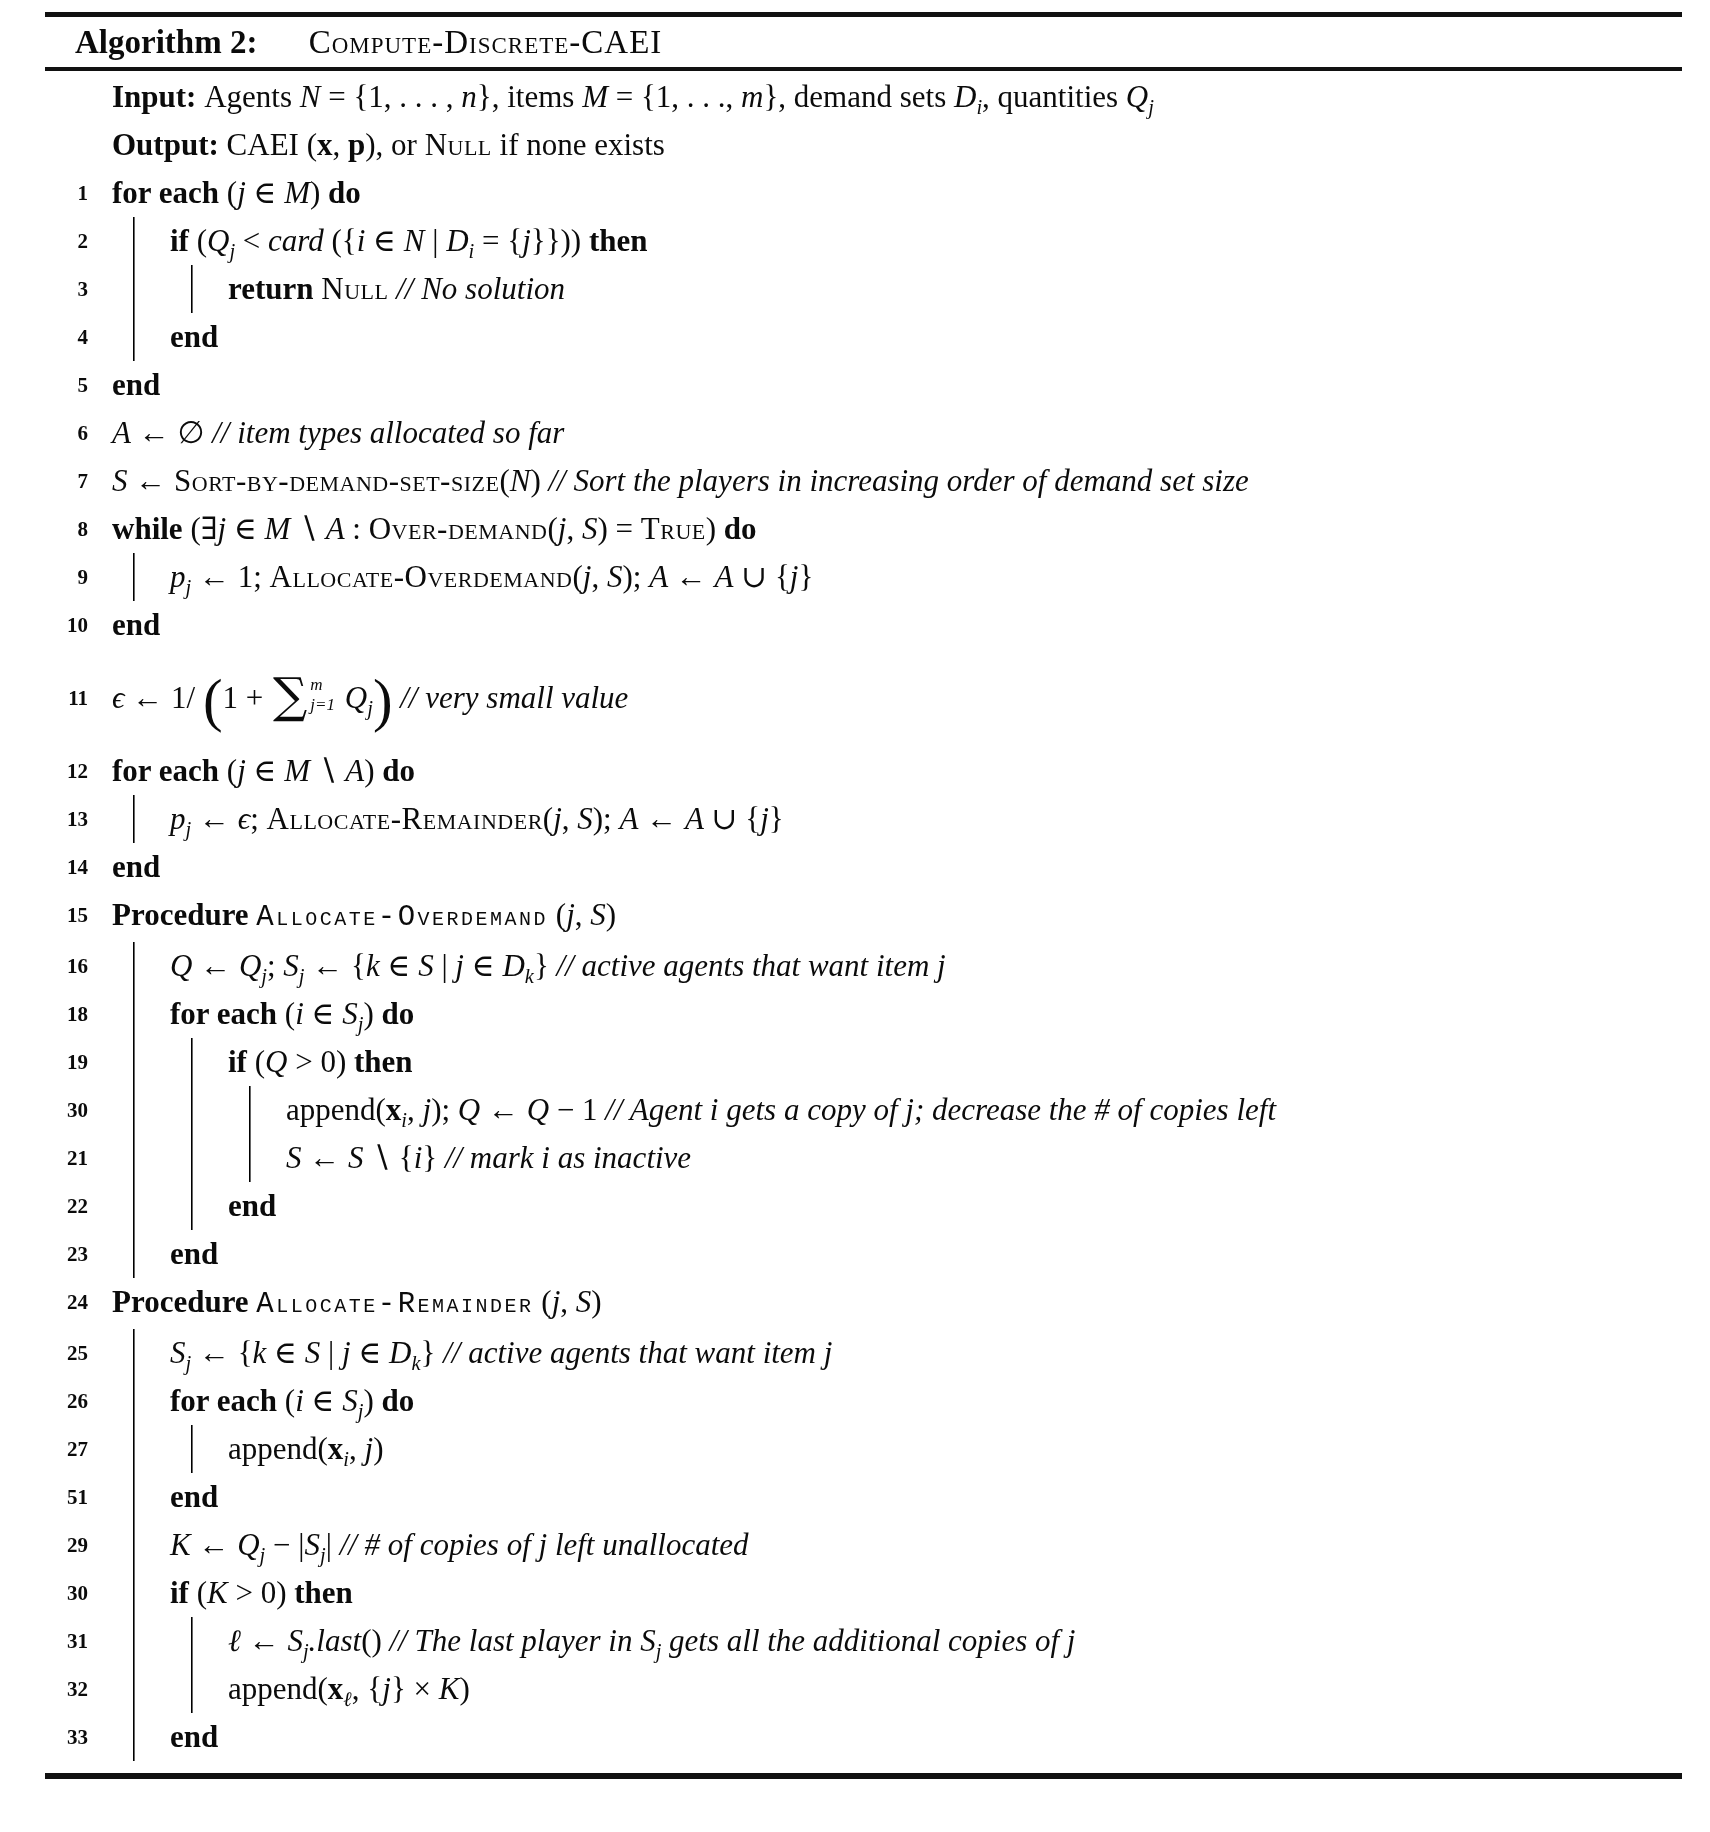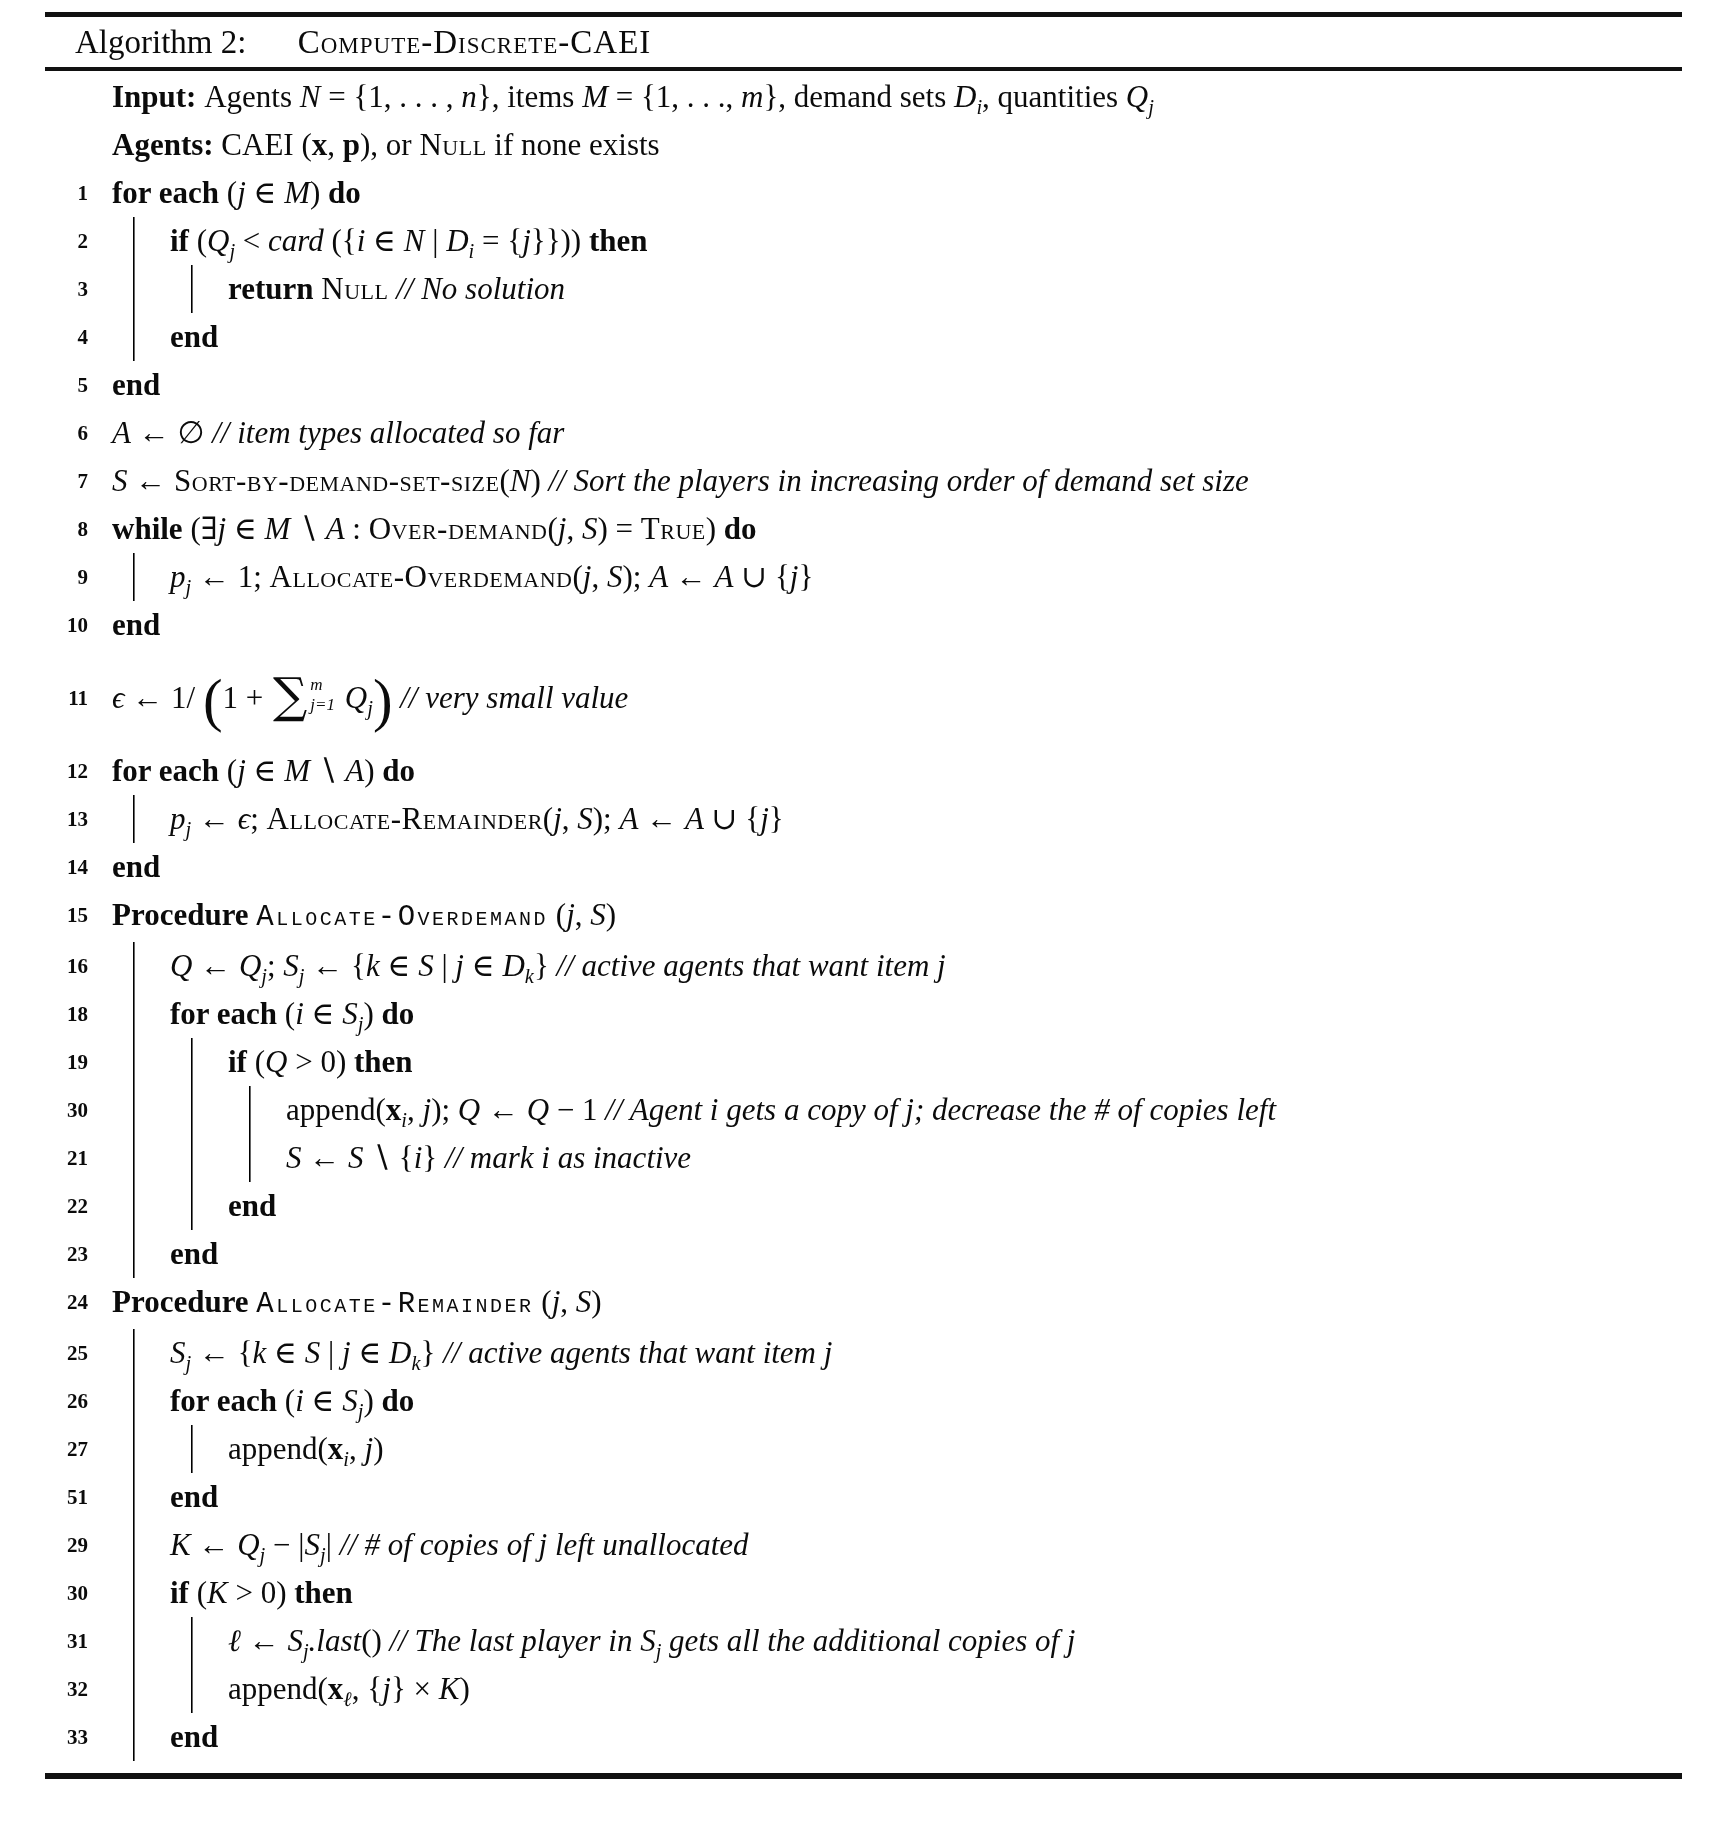--- a/index.html
+++ b/index.html
@@ -8,21 +8,21 @@
     font-family: "Liberation Serif", "DejaVu Serif", serif;
     color: #0b0b0b;
     -webkit-font-smoothing: antialiased;
   }
   .algo { padding: 12px 28px 0 45px; }
   .rule { background: #111; }
   .rule.top    { height: 5px; }
   .rule.mid    { height: 4px; }
   .rule.bottom { height: 6px; margin-top: 12px; }
   .caption { font-size: 33px; line-height: 50px; padding-left: 30px; white-space: nowrap; }
-  .cap-label { font-weight: normal; }
+  .cap-label { font-weight: bold; }
   .cap-name  { font-variant: small-caps; letter-spacing: 1px; margin-left: 43px; }
   .io-block { padding-top: 2px; }
   .row { display: flex; line-height: 48px; font-size: 31px; white-space: nowrap; }
   .row.tall { line-height: 98px; }
   .num {
     flex: none; width: 43px; margin-right: 24px;
     text-align: right; font-size: 21px; font-weight: bold;
   }
   .ind {
     flex: none; width: 58px; align-self: stretch;
@@ -57,21 +57,21 @@
     <span class="cap-name">Compute-Discrete-CAEI</span>
   </div>
   <div class="rule mid"></div>
   <div class="io-block">
       <div class="row">
         <span class="num"></span>
         <span class="content"><span class="tk-b">Input: </span><span class="tk-r">Agents </span><span class="tk-i">N</span><span class="tk-r"> = {1, . . . , </span><span class="tk-i">n</span><span class="tk-r">}, items </span><span class="tk-i">M</span><span class="tk-r"> = {1, . . ., </span><span class="tk-i">m</span><span class="tk-r">}, demand sets </span><span class="tk-i">D<sub>i</sub></span><span class="tk-r">, quantities </span><span class="tk-i">Q<sub>j</sub></span></span>
       </div>
       <div class="row">
         <span class="num"></span>
-        <span class="content"><span class="tk-b">Agents: </span><span class="tk-r">CAEI (</span><span class="tk-br">x</span><span class="tk-r">, </span><span class="tk-br">p</span><span class="tk-r">), or </span><span class="tk-sc">Null</span><span class="tk-r"> if none exists</span></span>
+        <span class="content"><span class="tk-b">Output: </span><span class="tk-r">CAEI (</span><span class="tk-br">x</span><span class="tk-r">, </span><span class="tk-br">p</span><span class="tk-r">), or </span><span class="tk-sc">Null</span><span class="tk-r"> if none exists</span></span>
       </div>
     </div>
   <div>
       <div class="row">
         <span class="num">1</span>
         <span class="content"><span class="tk-b">for each </span><span class="tk-r">(</span><span class="tk-i">j</span><span class="tk-r"> ∈ </span><span class="tk-i">M</span><span class="tk-r">) </span><span class="tk-b">do</span></span>
       </div>
       <div class="row">
         <span class="num">2</span>
         <span class="ind"></span>

